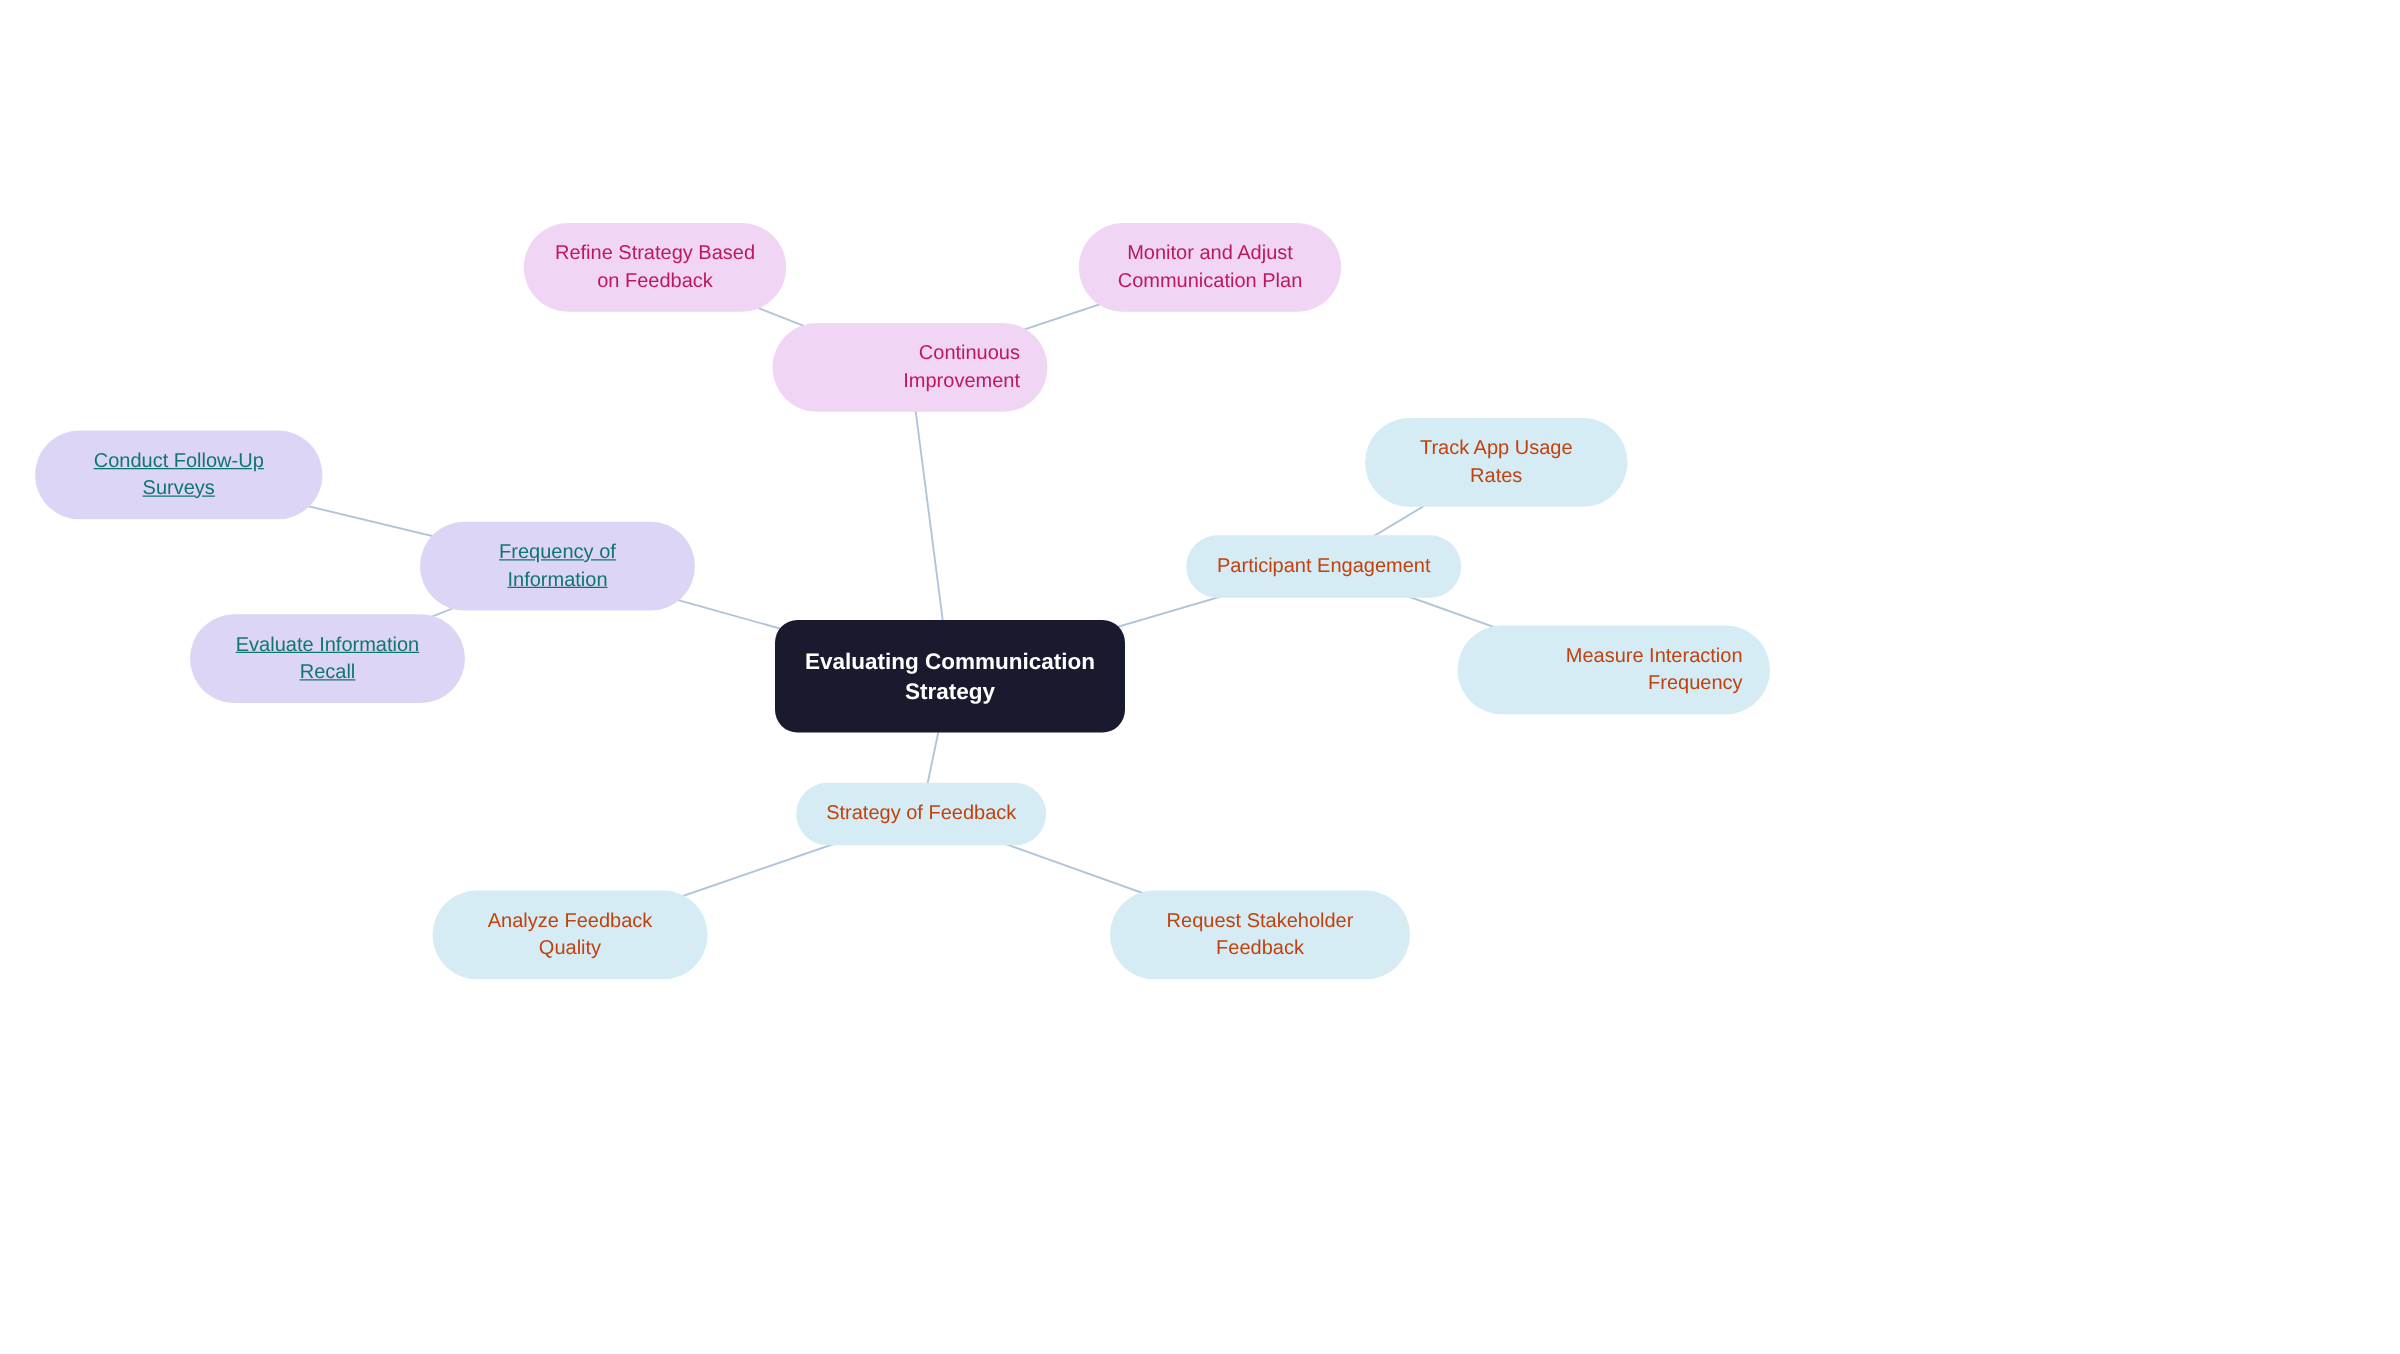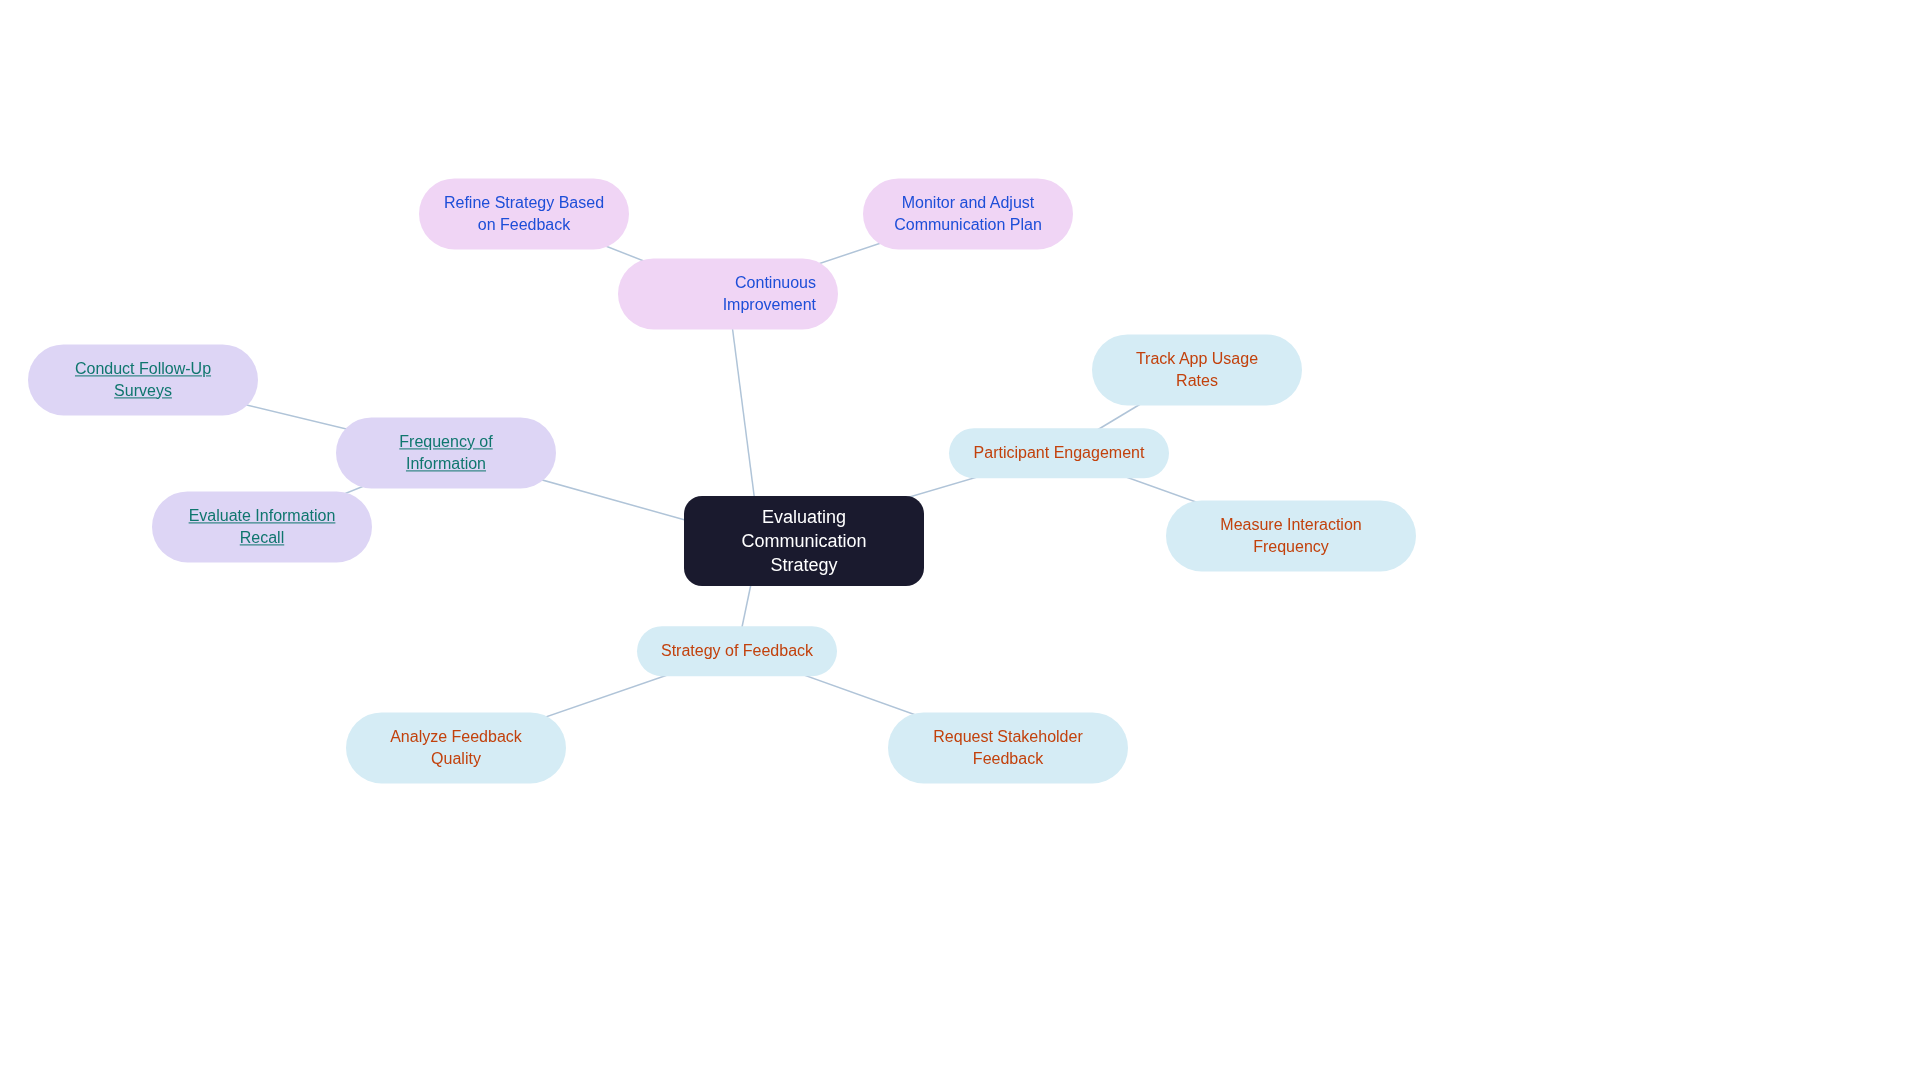--- a/index.html
+++ b/index.html
@@ -29,29 +29,28 @@
       font-size: 16px;
       line-height: 1.35;
       font-weight: 400;
       cursor: pointer;
       transform: translate(-50%, -50%);
     }
     .node-center {
       background: #1a1a2e;
       color: #ffffff;
       font-size: 18px;
-      font-weight: 400;
-      width: 240px;
+      font-weight: 700;
+      width: 280px;
       height: 90px;
       border-radius: 18px;
-      margin-left: 44px;
     }
     .node-pink {
       background: #f0d5f5;
-      color: #1d4ed8;
+      color: #be185d;
       border: none;
     }
     .node-blue {
       background: #d5ecf5;
       color: #c2410c;
       border: none;
     }
     .node-lavender {
       background: #ddd5f5;
       color: #0f766e;
@@ -94,13 +93,13 @@
 <div class="node node-blue" style="left: 737px; top: 651px; width: 200px;">Strategy of Feedback</div>
 
 <div class="node node-blue" style="left: 456px; top: 748px; width: 220px;">Analyze Feedback Quality</div>
 
 <div class="node node-blue" style="left: 1008px; top: 748px; width: 240px;">Request Stakeholder Feedback</div>
 
 <div class="node node-blue" style="left: 1059px; top: 453px; width: 220px;">Participant Engagement</div>
 
 <div class="node node-blue" style="left: 1197px; top: 370px; width: 210px;">Track App Usage Rates</div>
 
-<div class="node node-blue" style="left: 1291px; top: 536px; width: 250px;">Measure Interaction Frequency</div>
+<div class="node node-blue" style="left: 1291px; top: 536px; width: 250px; text-align: right;">Measure Interaction Frequency</div>
 
 </body></html>

